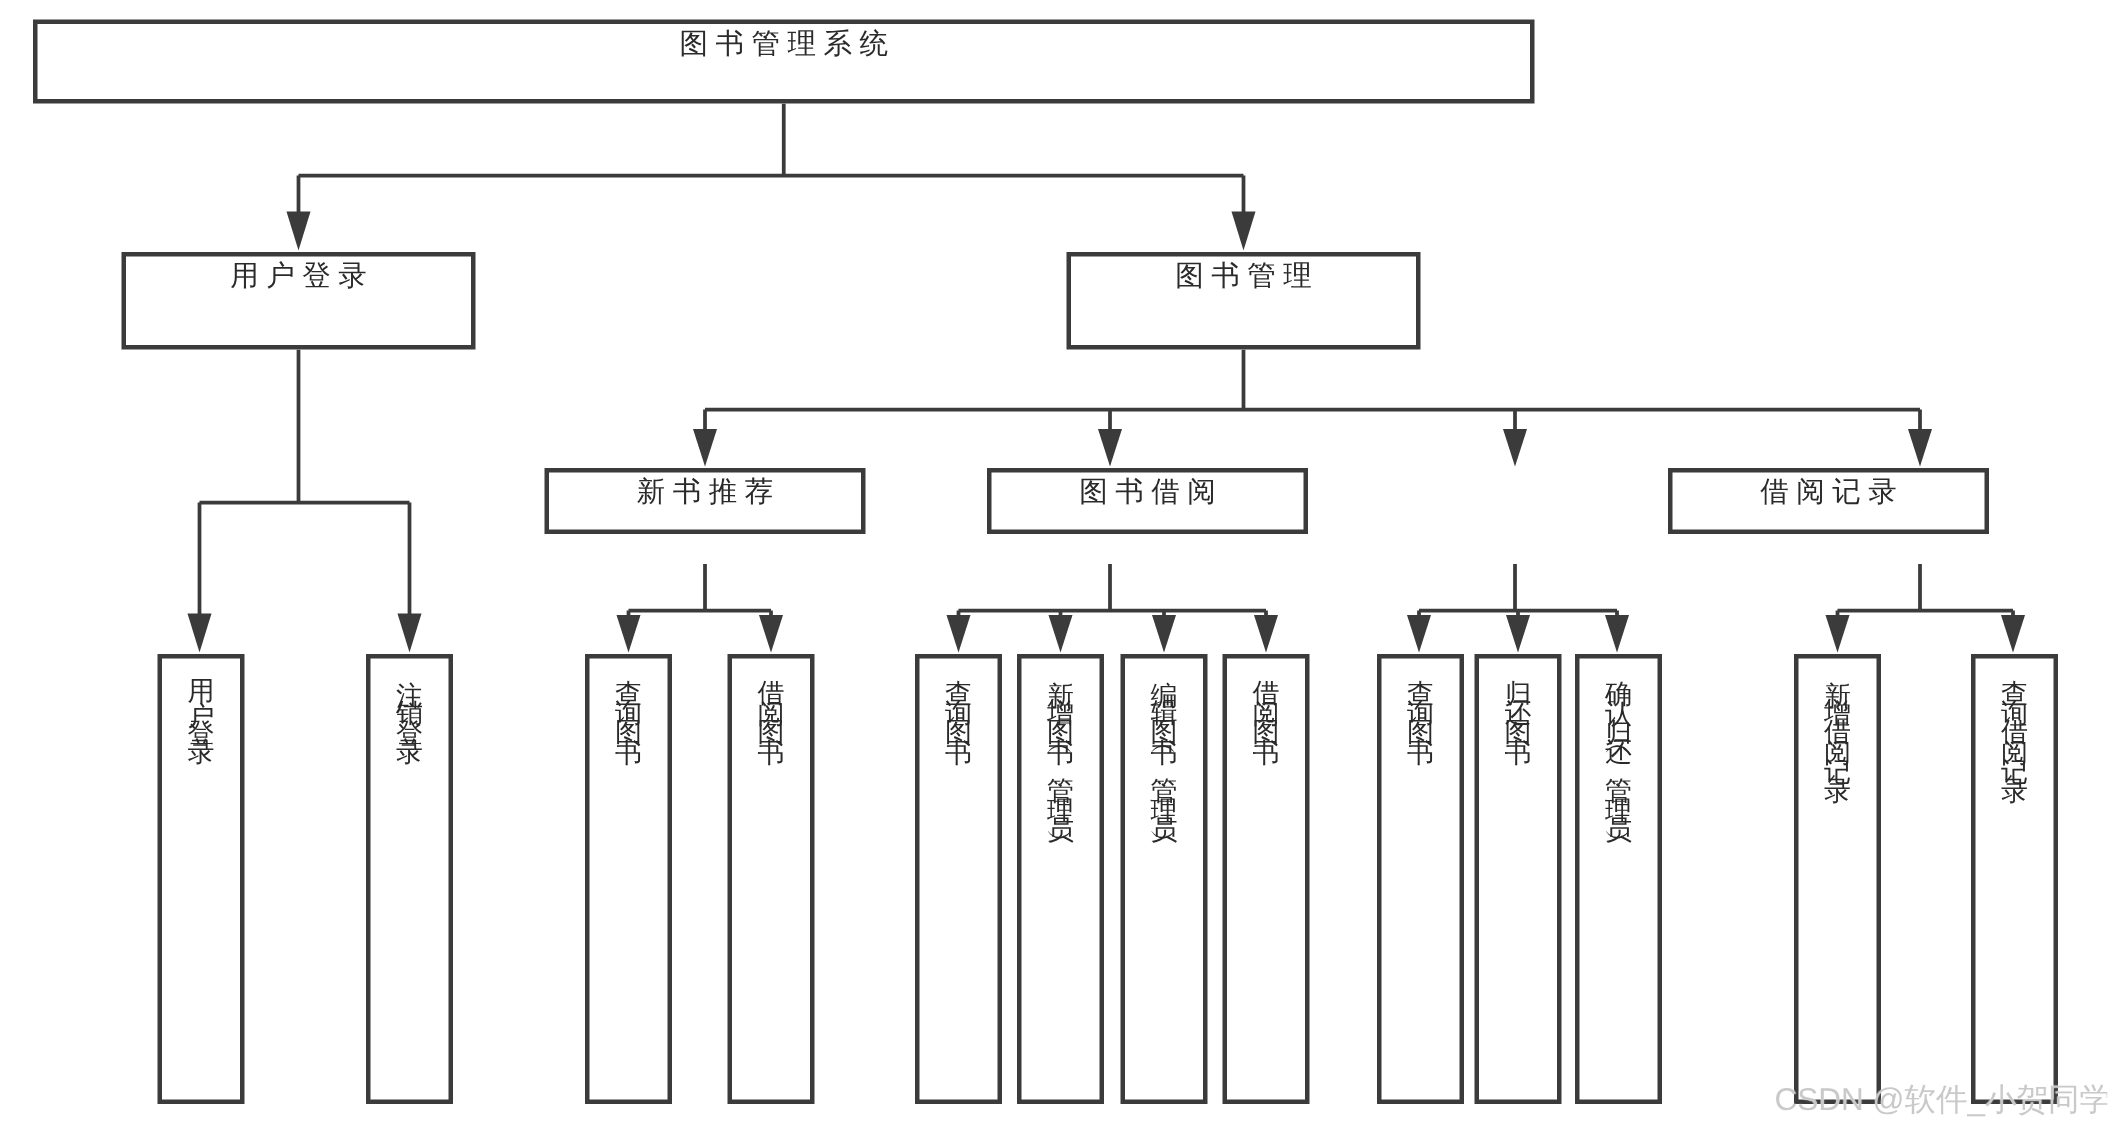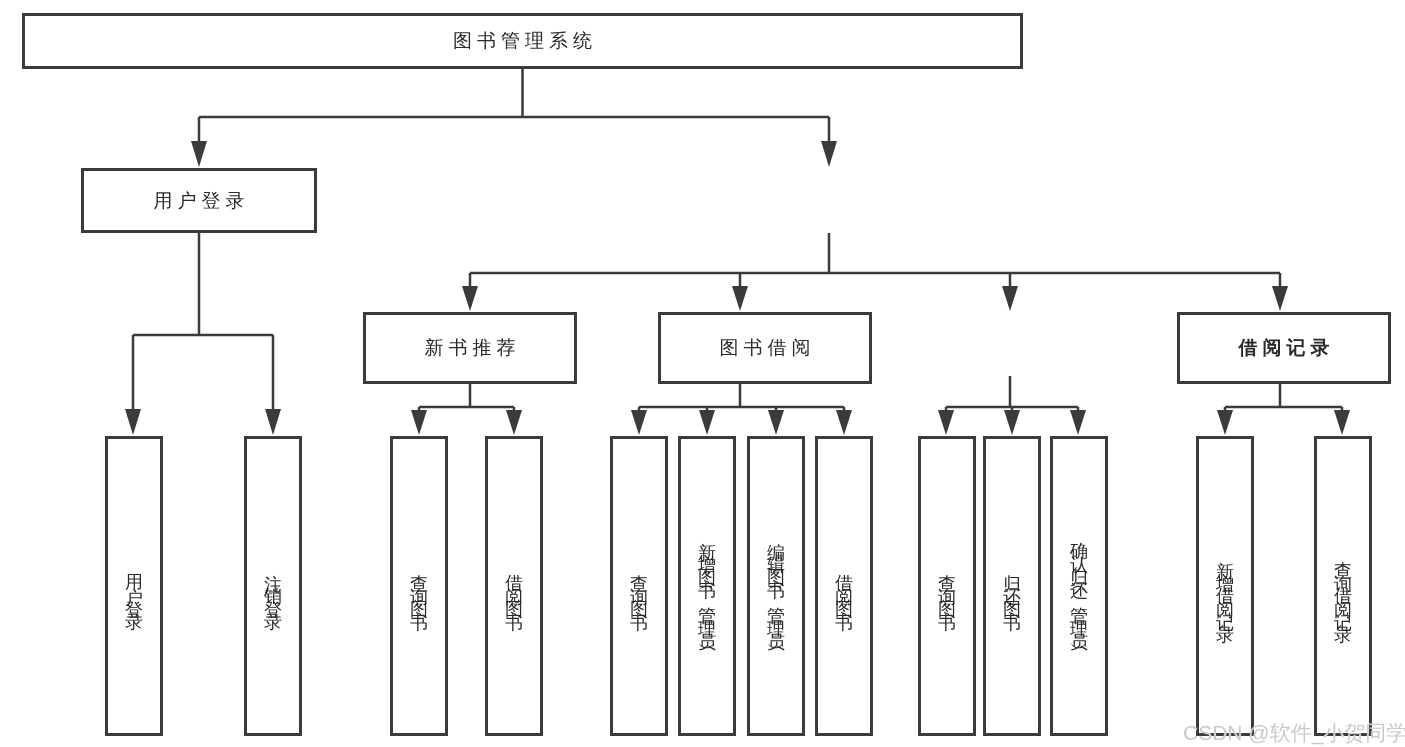--- a/index.html
+++ b/index.html
@@ -17,21 +17,21 @@
     left: 0; top: 0;
     width: 1405px; height: 747px;
     z-index: 1;
   }
   .node {
     position: absolute;
     box-sizing: border-box;
     border: 3px solid #3b3b3b;
     background: #ffffff;
     display: flex;
-    align-items: center;
+    align-items: flex-start;
     justify-content: center;
     z-index: 2;
   }
   .hlabel {
     font-size: 19px;
     letter-spacing: 5px;
     text-indent: 5px;
     white-space: nowrap;
     color: #2a2a2a;
   }
@@ -55,25 +55,25 @@
     white-space: nowrap;
     text-shadow: 0 0 1px #ffffff;
   }
 
   
   .node-root        { left: 22px;  top: 13px;  width: 1001px; height: 56px; }
 
   .node-l2-a        { left: 81px;  top: 168px; width: 236px; height: 65px; }
   .node-l2-b        { left: 711px; top: 168px; width: 236px; height: 65px; }
 
-  .node-l3          { top: 312px; width: 214px; height: 72px; }
+  .node-l3          { top: 312px; width: 214px; height: 44px; }
   .node-l3-a        { left: 363px; }
   .node-l3-b        { left: 658px; }
   .node-l3-c        { left: 903px; }
-  .node-l3-d        { left: 1177px; font-weight: bold; }
+  .node-l3-d        { left: 1112px; }
 
   .leaf             { top: 436px; width: 58px; height: 300px; }
   .leaf-1a          { left: 105px; }
   .leaf-1b          { left: 244px; }
   .leaf-2a          { left: 390px; }
   .leaf-2b          { left: 485px; }
   .leaf-3a          { left: 610px; }
   .leaf-3b          { left: 678px; }
   .leaf-3c          { left: 747px; }
   .leaf-3d          { left: 815px; }
@@ -132,20 +132,23 @@
     </g>
   </svg>
 
   <div class="node node-root">
     <span class="hlabel">图书管理系统</span>
   </div>
 
   <div class="node node-l2-a">
     <span class="hlabel">用户登录</span>
   </div>
+  <div class="node node-l2-b">
+    <span class="hlabel">图书管理</span>
+  </div>
 
   <div class="node node-l3 node-l3-a">
     <span class="hlabel">新书推荐</span>
   </div>
   <div class="node node-l3 node-l3-b">
     <span class="hlabel">图书借阅</span>
   </div>
   <div class="node node-l3 node-l3-d">
     <span class="hlabel">借阅记录</span>
   </div>

